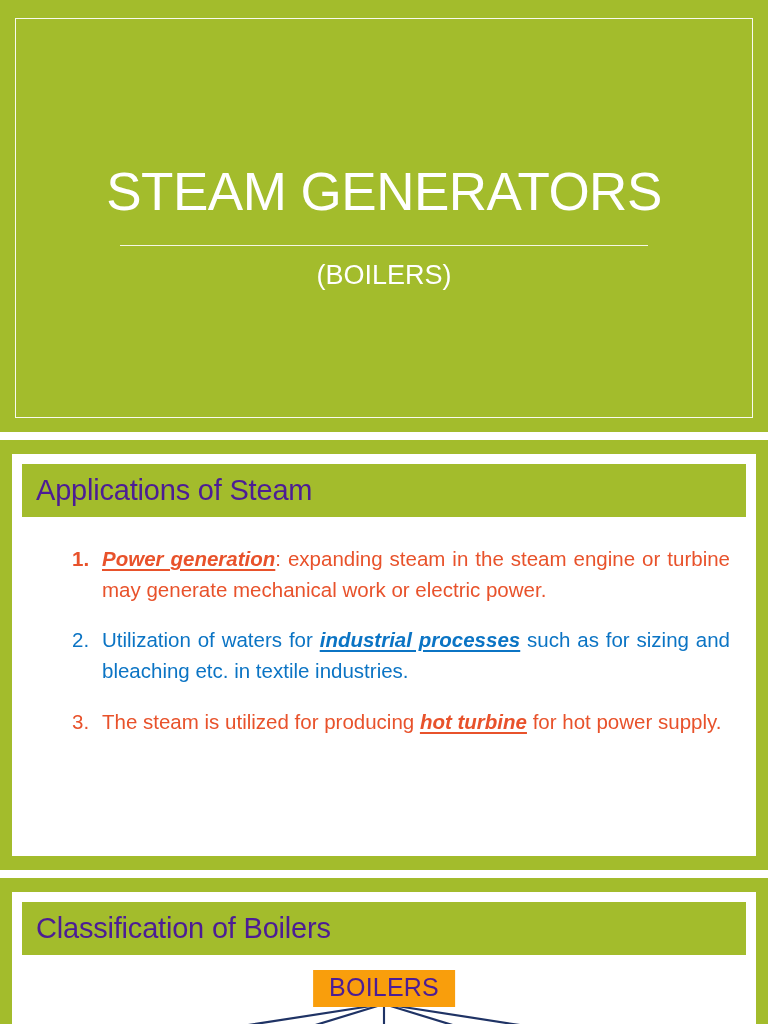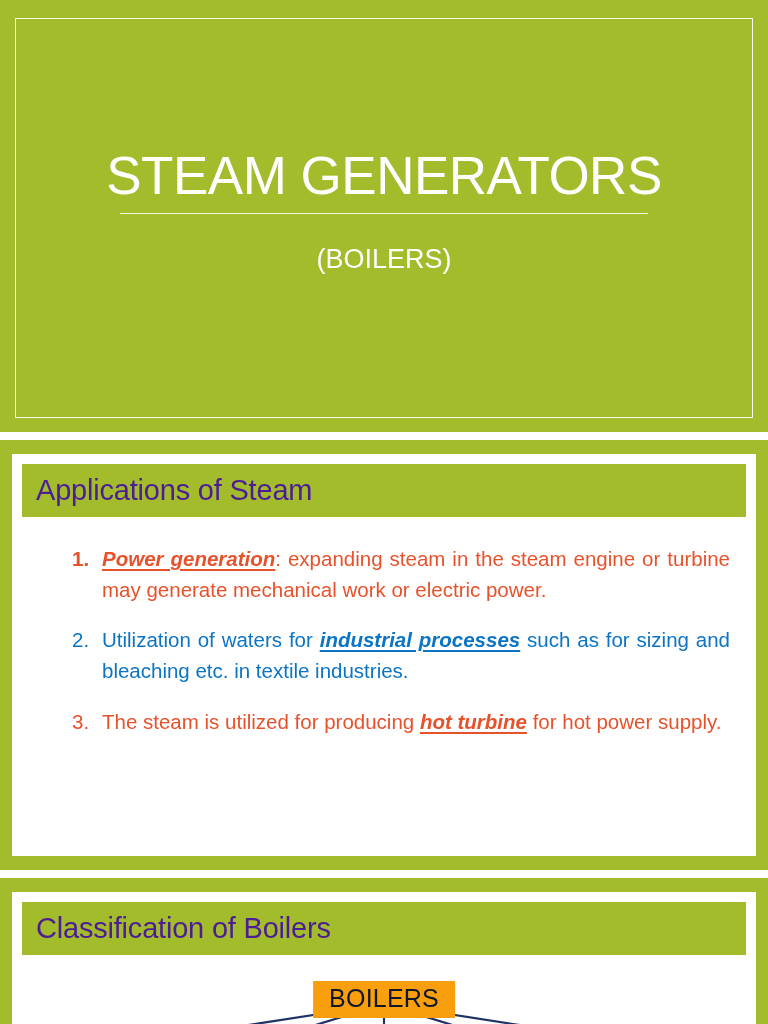--- a/index.html
+++ b/index.html
@@ -43,36 +43,36 @@
     right: 0;
     top: 148px;
     text-align: center;
   }
   .main-title {
     color: #ffffff;
     font-size: 53px;
     font-weight: 400;
     letter-spacing: -0.5px;
     line-height: 1.04;
-    margin: 0;
+    margin: 16px;
     padding: 0 0 10px 0;
     display: block;
   }
   .title-rule {
     width: 528px;
     height: 1px;
     background: rgba(255,255,255,0.88);
     margin: 0 auto;
   }
   .sub-title {
     color: #ffffff;
     font-size: 27px;
     font-weight: 400;
     letter-spacing: 0px;
-    margin: 16px;
+    margin: 0;
     padding-top: 14px;
     display: block;
   }
 
   
   .slide-content {
     position: relative;
     width: 768px;
     background: #A3BC2C;
     box-sizing: border-box;
@@ -146,23 +146,23 @@
   }
   .diagram {
     position: relative;
     height: 74px;
     overflow: hidden;
   }
   .node-root {
     position: absolute;
     left: 50%;
     transform: translateX(-50%);
-    top: 26px;
+    top: 15px;
     background: #F99E0C;
-    color: #0f172a;
+    color: #4c1d95;
     font-size: 25px;
     font-weight: 400;
     padding: 4px 16px 6px 16px;
     letter-spacing: 0.2px;
     line-height: 1.08;
     white-space: nowrap;
   }
   .fan {
     position: absolute;
     left: 0;

